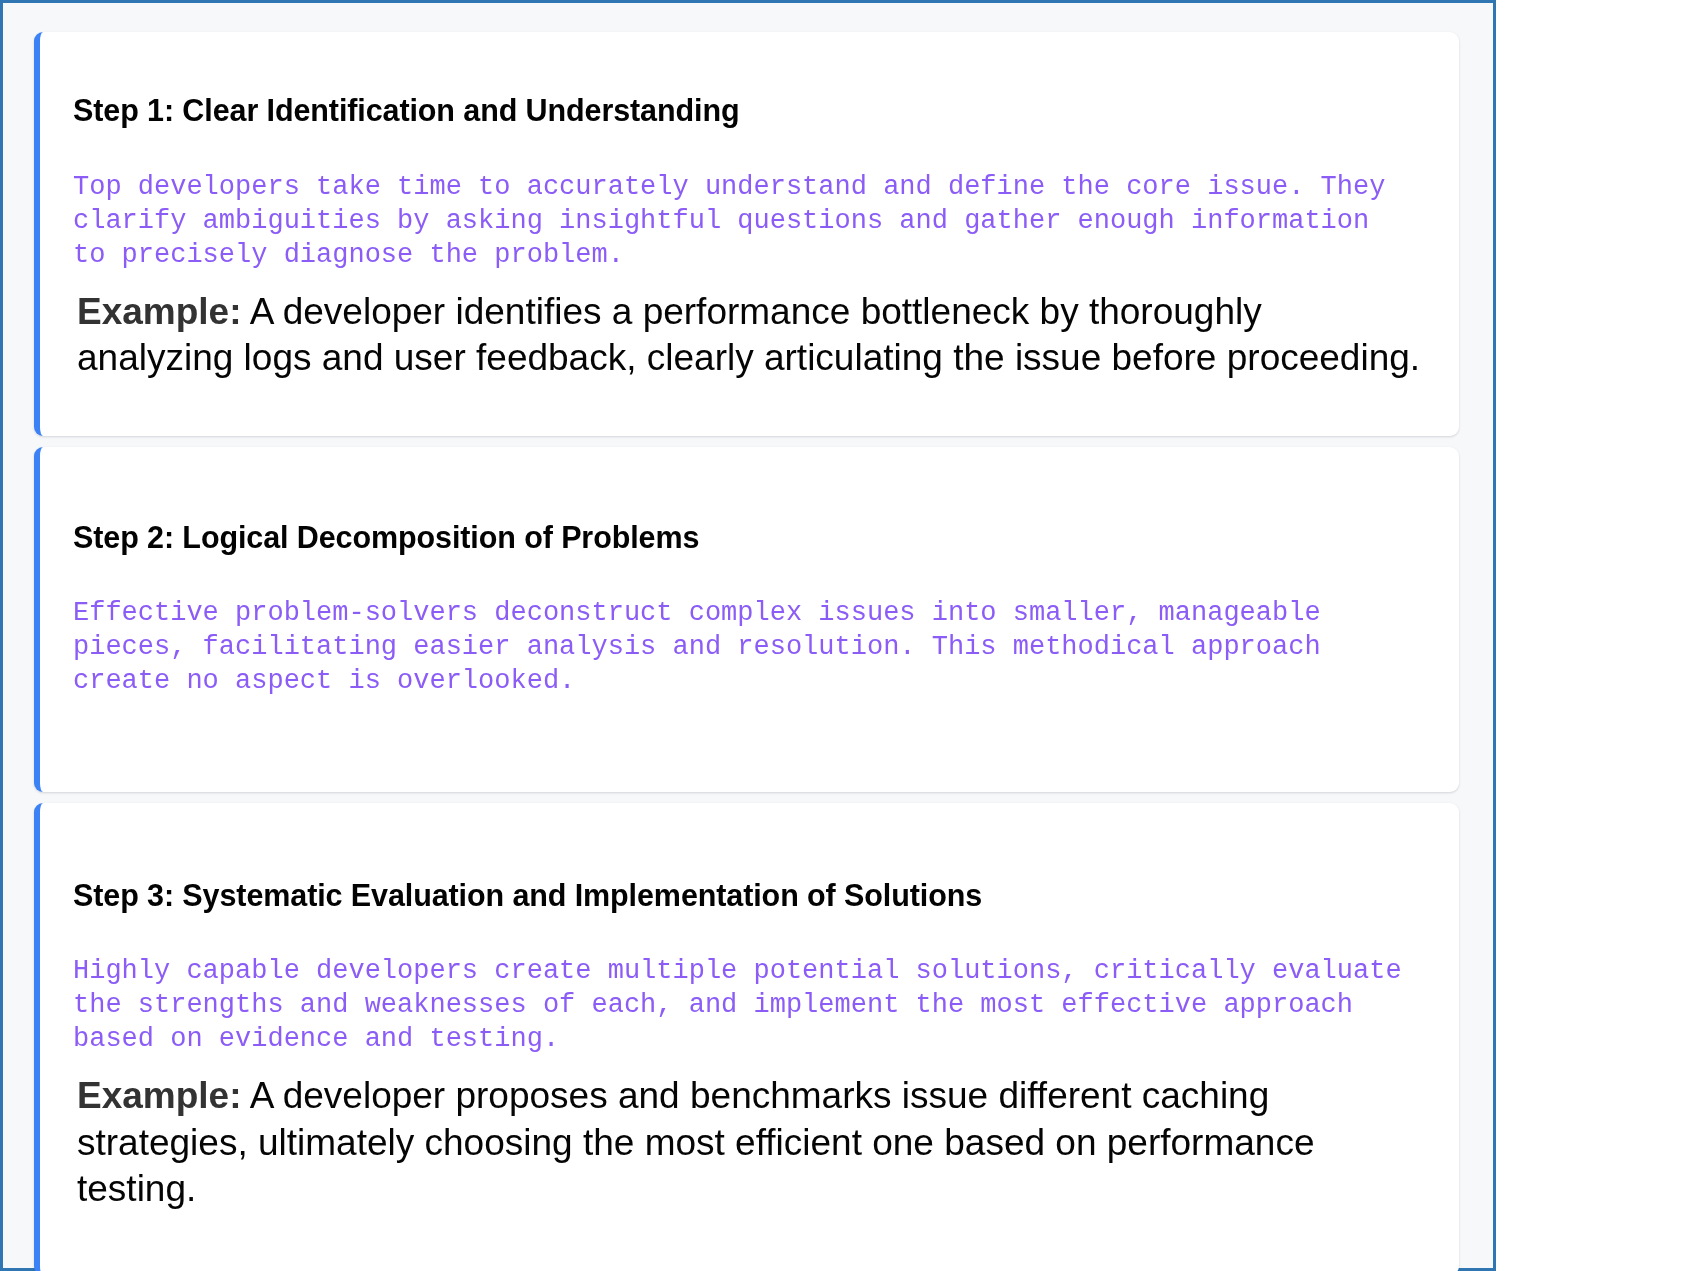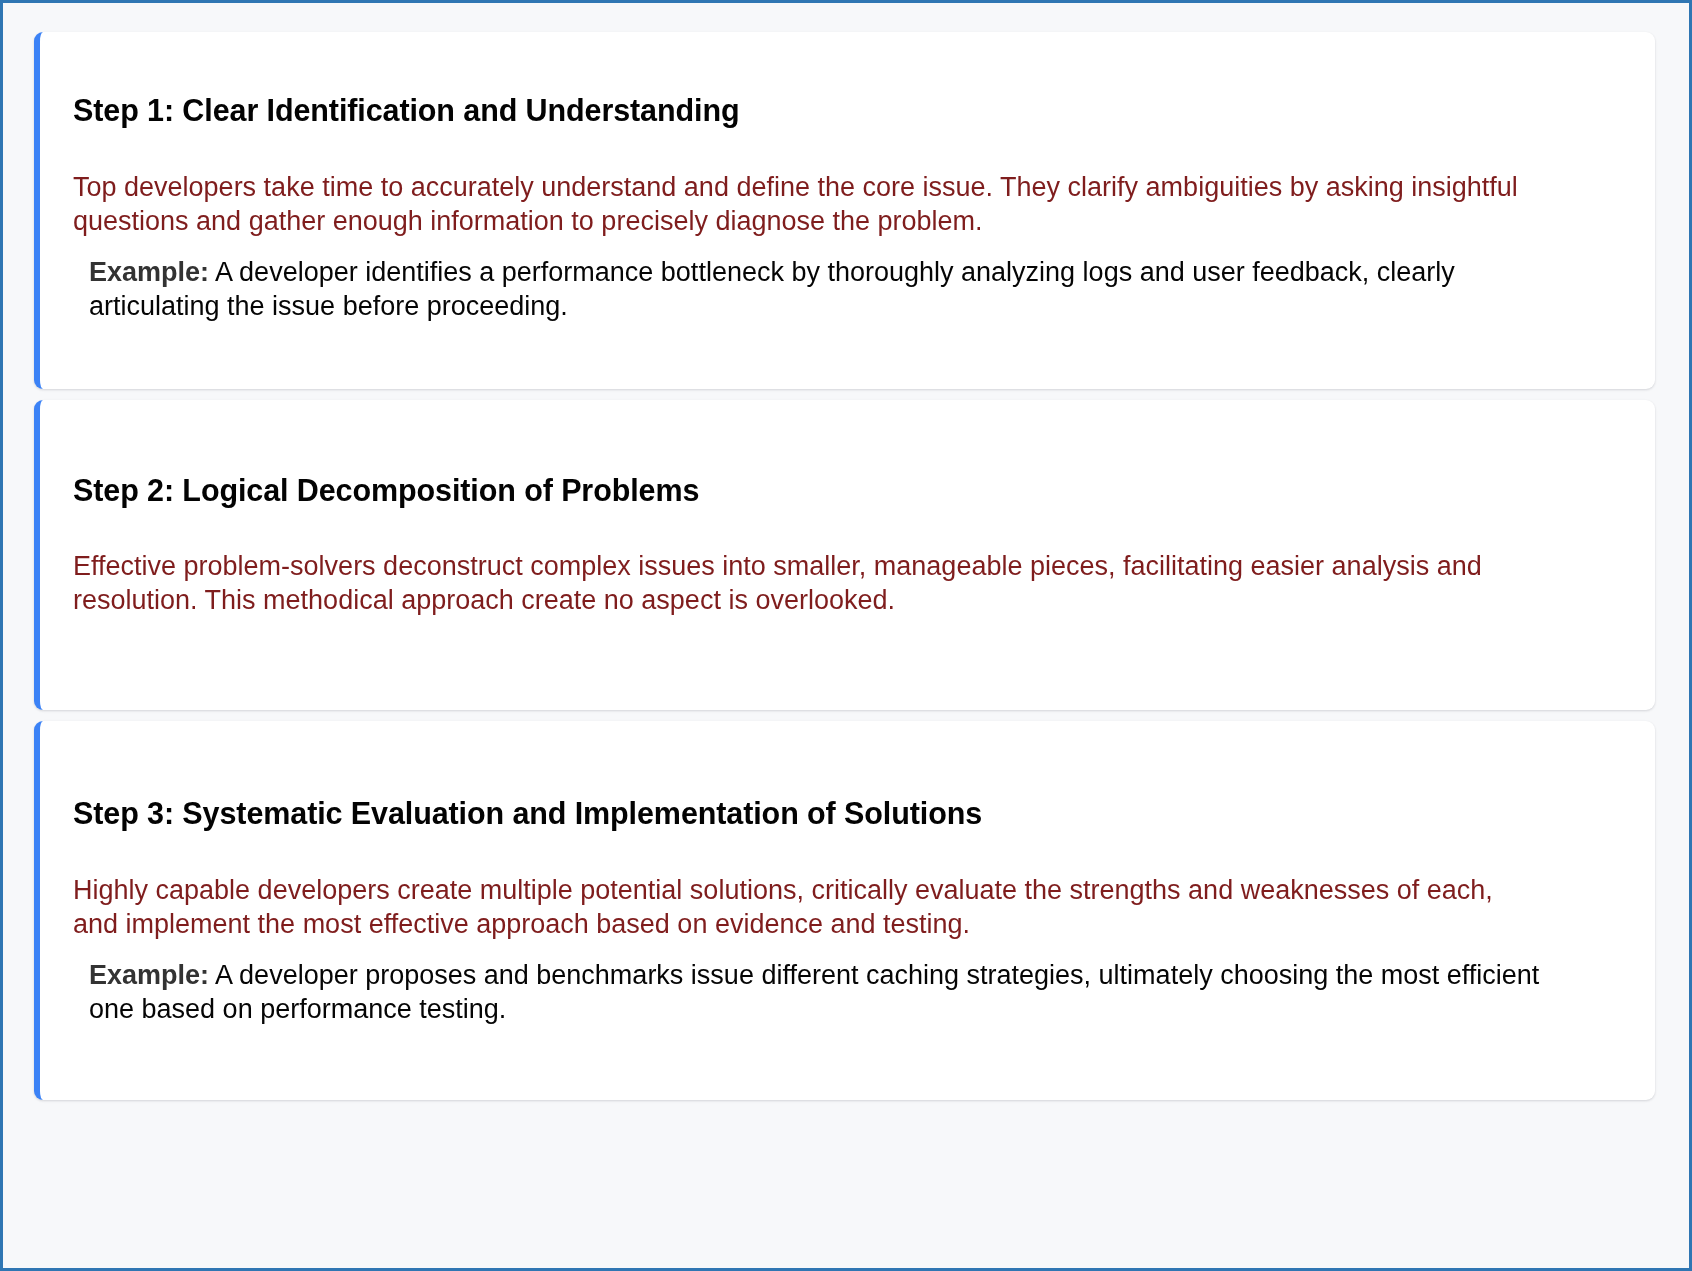--- a/index.html
+++ b/index.html
@@ -11,21 +11,21 @@
     width: 1692px;
     height: 1271px;
     background: #ffffff;
     font-family: "Liberation Sans", sans-serif;
     -webkit-font-smoothing: antialiased;
   }
 
   
   .page-frame {
     box-sizing: border-box;
-    width: 1692px;
+    width: 1496px;
     height: 1271px;
     border: 3px solid #2f76b3;
     background: #f7f8fa;
     padding: 29px 34px 0 31px;
   }
 
   .steps-stack {
     display: flex;
     flex-direction: column;
     gap: 11px;
@@ -53,27 +53,28 @@
     font-weight: bold;
     letter-spacing: -0.1px;
     color: #030303;
     line-height: 1.2;
   }
 
   .step-body {
     margin: 0 13px 17px 0;
     font-size: 27px;
     line-height: 1.26;
-    color: #7f1d1d;
+    color: #8b5cf6;
     max-width: 1450px;
+    font-family: Liberation Mono, monospace;
   }
 
   .step-example {
-    margin: 16px;
-    font-size: 27px;
+    margin: 4px;
+    font-size: 37px;
     line-height: 1.26;
     color: #050505;
     max-width: 1460px;
   }
 
   .example-label {
     font-weight: bold;
     color: #333333;
   }
 </style>

